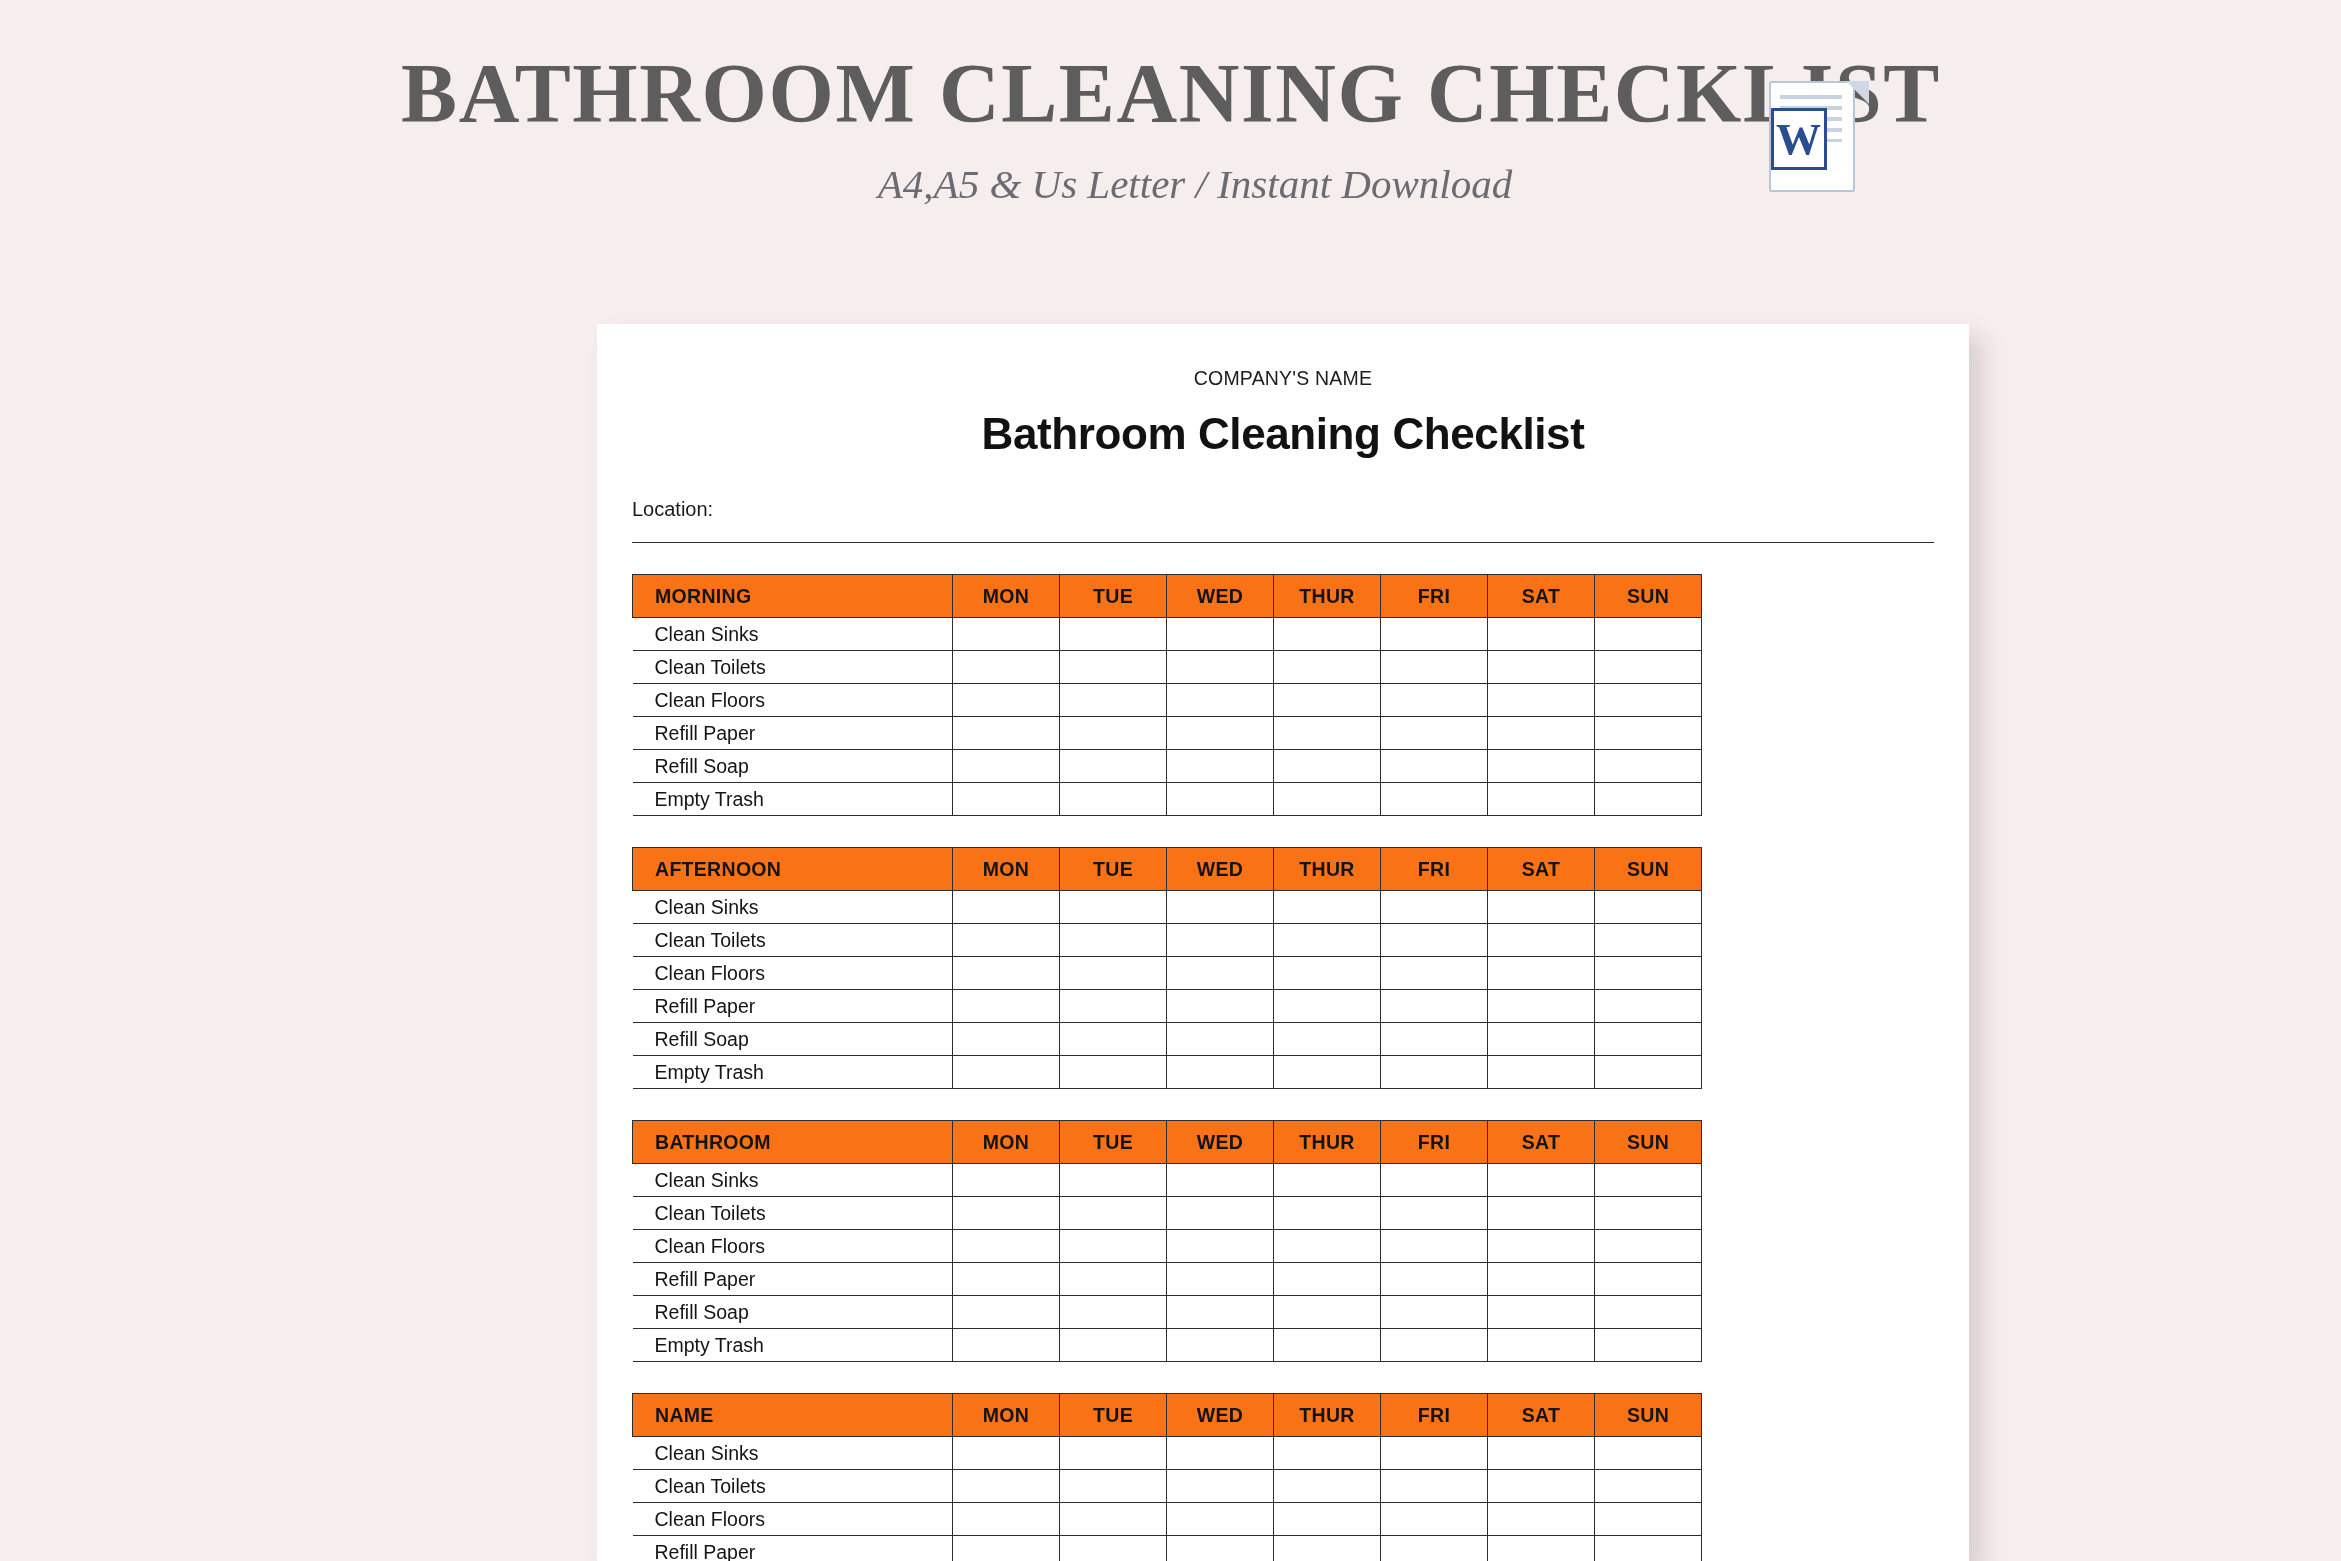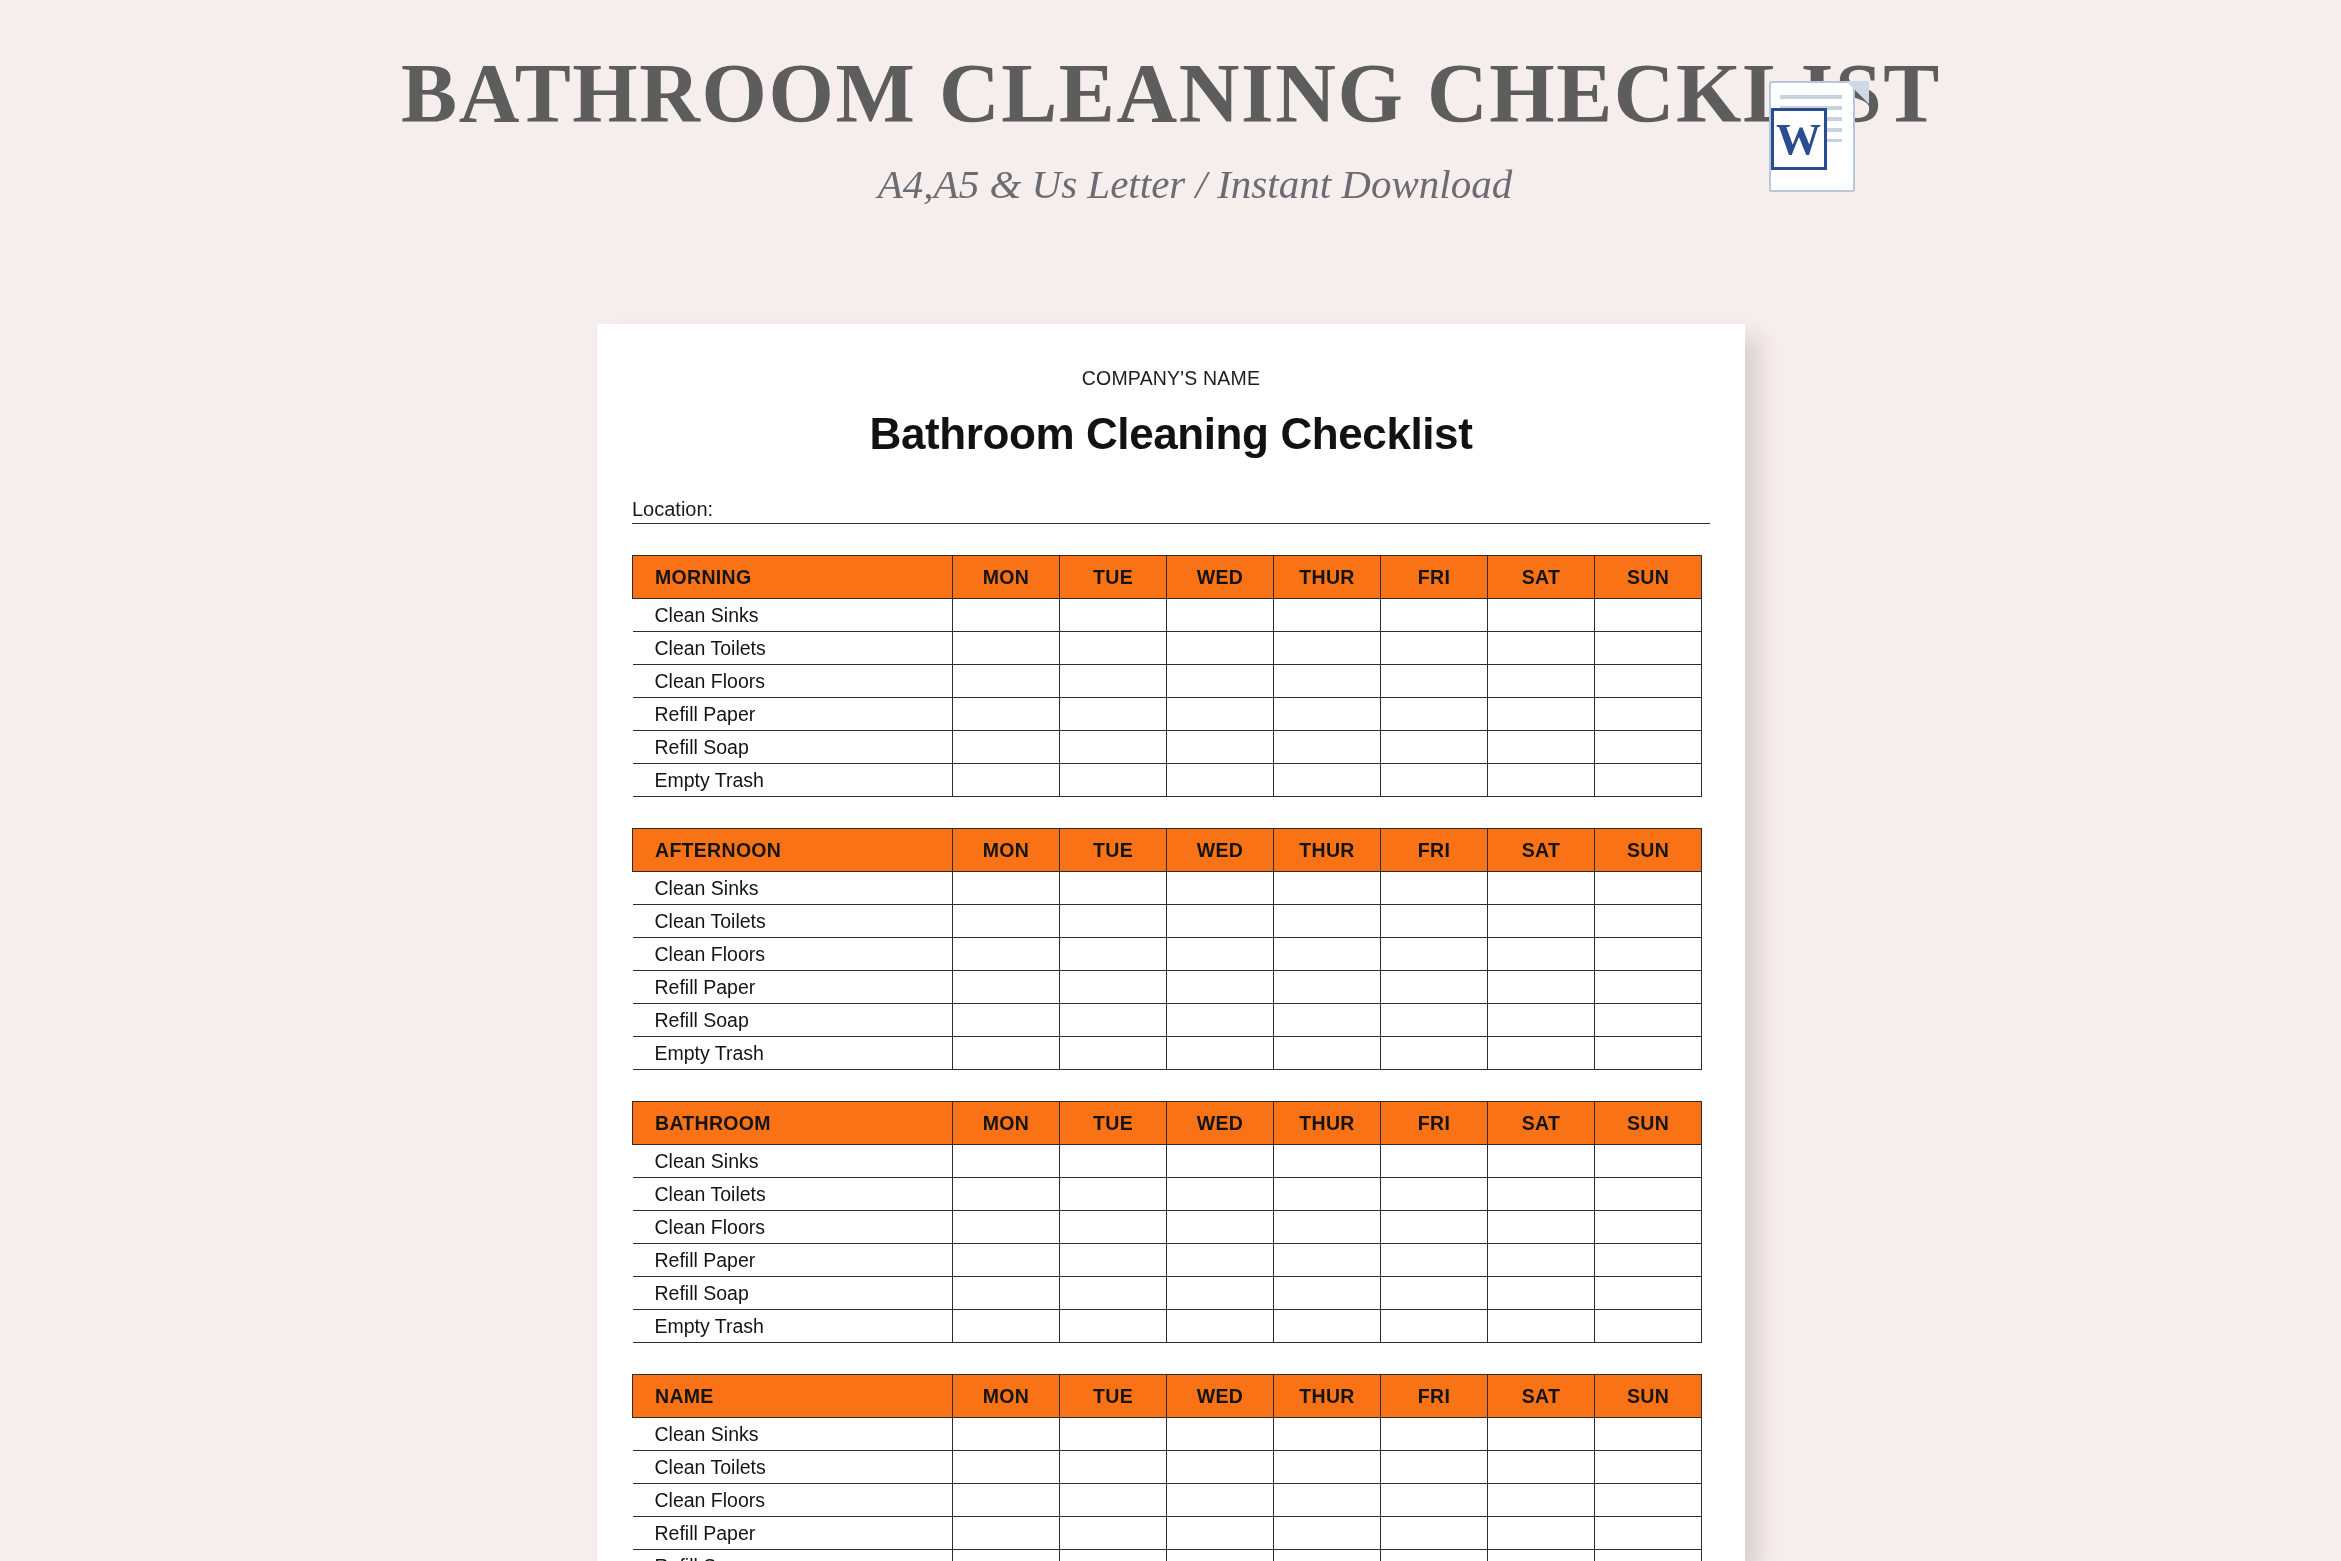--- a/index.html
+++ b/index.html
@@ -94,21 +94,21 @@
     font-size: 45px;
     line-height: 56px;
     text-align: center;
   }
 
   
   .sheet {
     position: absolute;
     left: 597px;
     top: 324px;
-    width: 1148px;
+    width: 1372px;
     height: 1237px;
     background: #ffffff;
     box-shadow: 14px 12.5px 20px rgba(120, 105, 105, 0.22);
     box-sizing: border-box;
     padding: 0;
     overflow: hidden;
   }
 
   .doc-company {
     text-align: center;
@@ -122,21 +122,21 @@
     font-size: 44px;
     font-weight: bold;
     color: #121212;
     margin-top: 19px;
     letter-spacing: -0.4px;
   }
 
   .location-row {
     margin: 39px 35px 0 35px;
     border-bottom: 1.6px solid #2b2b2b;
-    padding-bottom: 2px;
+    padding-bottom: 21px;
     font-size: 20px;
     color: #1b1b1b;
   }
 
   table.sec {
     border-collapse: collapse;
     margin: 31px 0 0 35px;
     width: 1070px;
     table-layout: fixed;
   }

